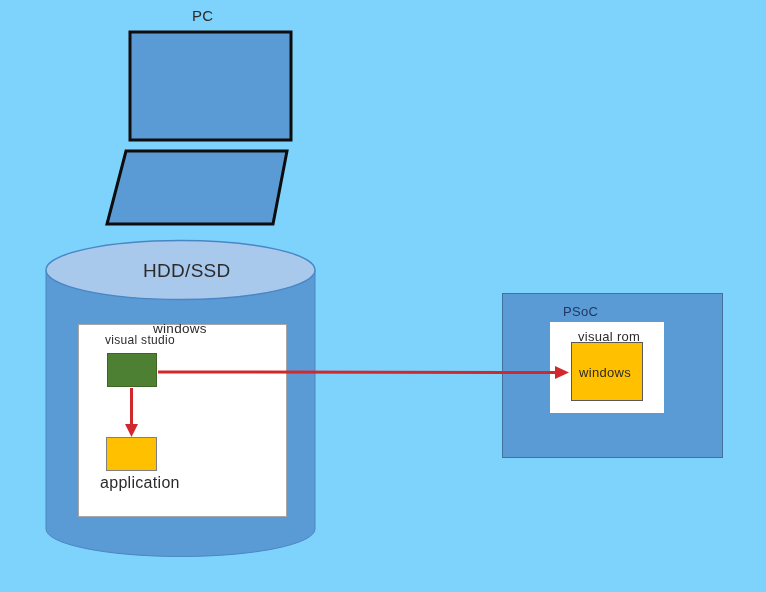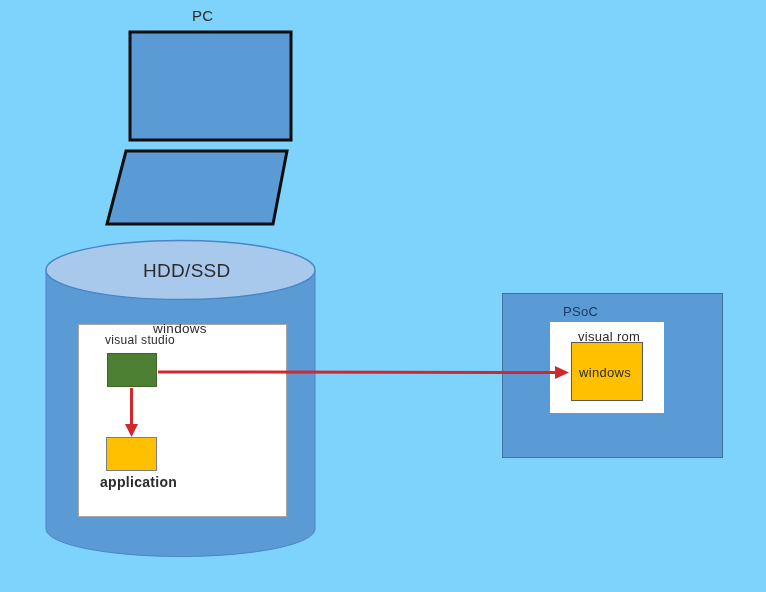--- a/index.html
+++ b/index.html
@@ -28,21 +28,21 @@
   .box { position: absolute; box-sizing: border-box; z-index: 1; }
   .lbl { position: absolute; z-index: 3; font-size: 13px; color: var(--text-dark); letter-spacing: 0.3px; white-space: nowrap; }
 
   .pc-label        { left: 192px; top: 7px;  font-size: 15px; }
   .hdd-label       { left: 143px; top: 260px; font-size: 19px; }
   .windows-label   { left: 153px; top: 321px; font-size: 13.5px; }
   .windows-box     { left: 78px;  top: 324px; width: 209px; height: 193px; background: #ffffff; border: 1px solid var(--white-box-border); }
   .vs-label        { left: 105px;  top: 333px; font-size: 12px; }
   .vs-box          { left: 107px; top: 353px; width: 50px; height: 34px; background: var(--green); border: 1px solid var(--green-border); z-index: 2; }
   .app-box         { left: 106px; top: 437px; width: 51px; height: 34px; background: var(--yellow); border: 1px solid var(--yellow-border-gray); z-index: 2; }
-  .app-label       { left: 100px; top: 474px; font-size: 14px; font-weight: bold; }
+  .app-label       { left: 100px; top: 474px; font-size: 16px; }
   .kit-title       { left: 497px; top: 264px; font-size: 15px; }
   .kit-box         { left: 502px; top: 293px; width: 221px; height: 165px; background: var(--shape-blue); border: 1px solid var(--box-border-blue); }
   .psoc-label      { left: 563px; top: 304px; color: var(--psoc-text-navy); z-index: 3; }
   .flashrom-box    { left: 550px; top: 322px; width: 114px; height: 91px; background: #ffffff; z-index: 2; }
   .flashrom-label  { left: 578px; top: 329px; z-index: 3; }
   .firmware-box    { left: 571px; top: 342px; width: 72px; height: 59px; background: var(--yellow); border: 1px solid var(--firmware-border-gray); z-index: 3; }
   .firmware-label  { left: 579px; top: 365px; z-index: 4; }
 </style>
 </head>
 <body>

